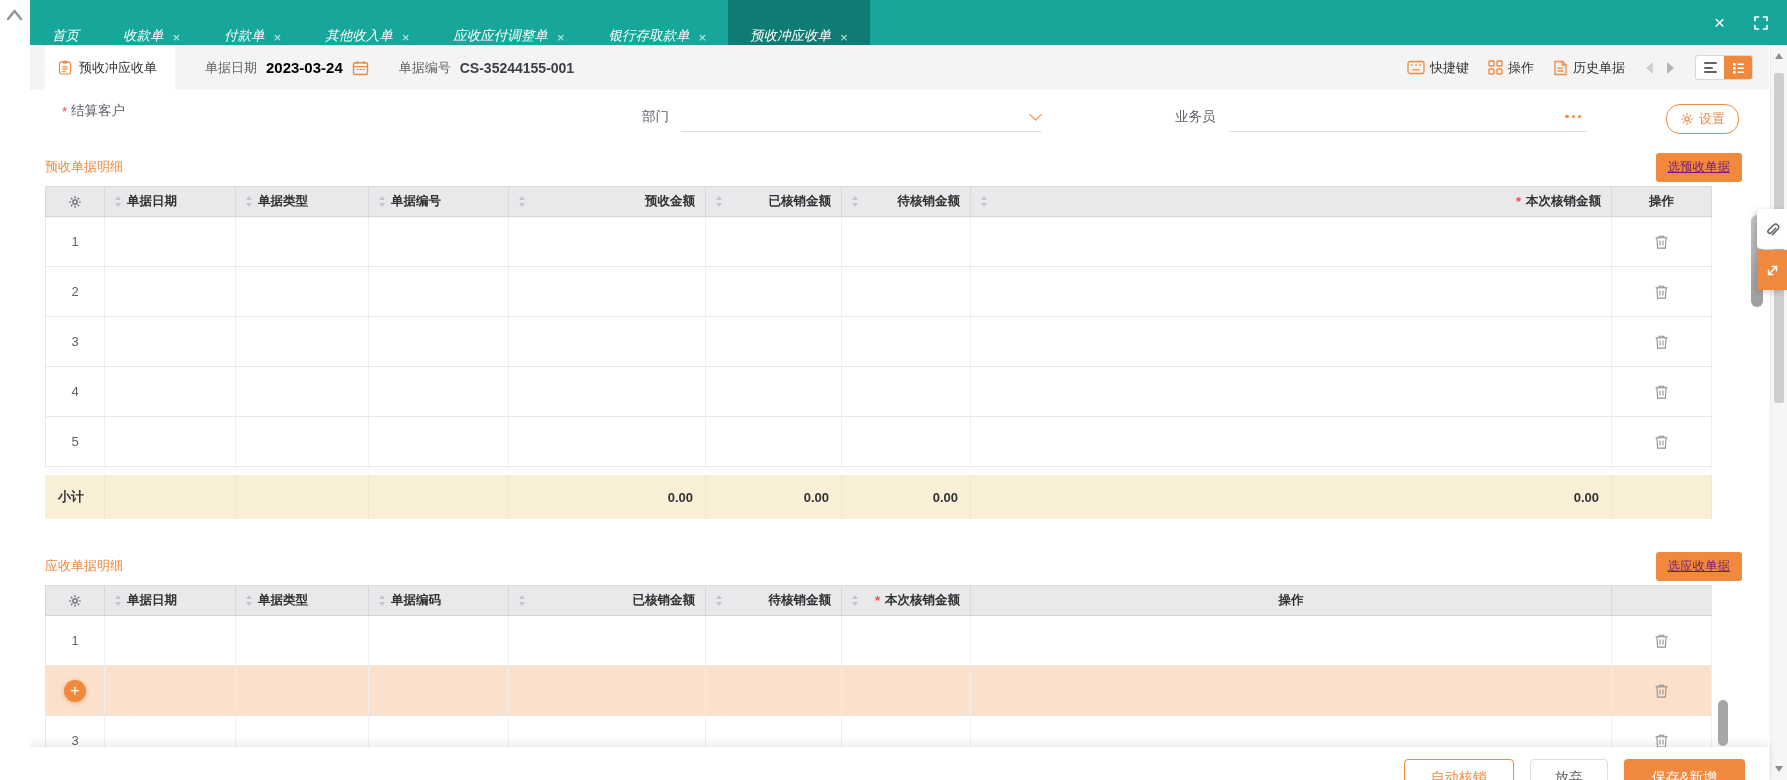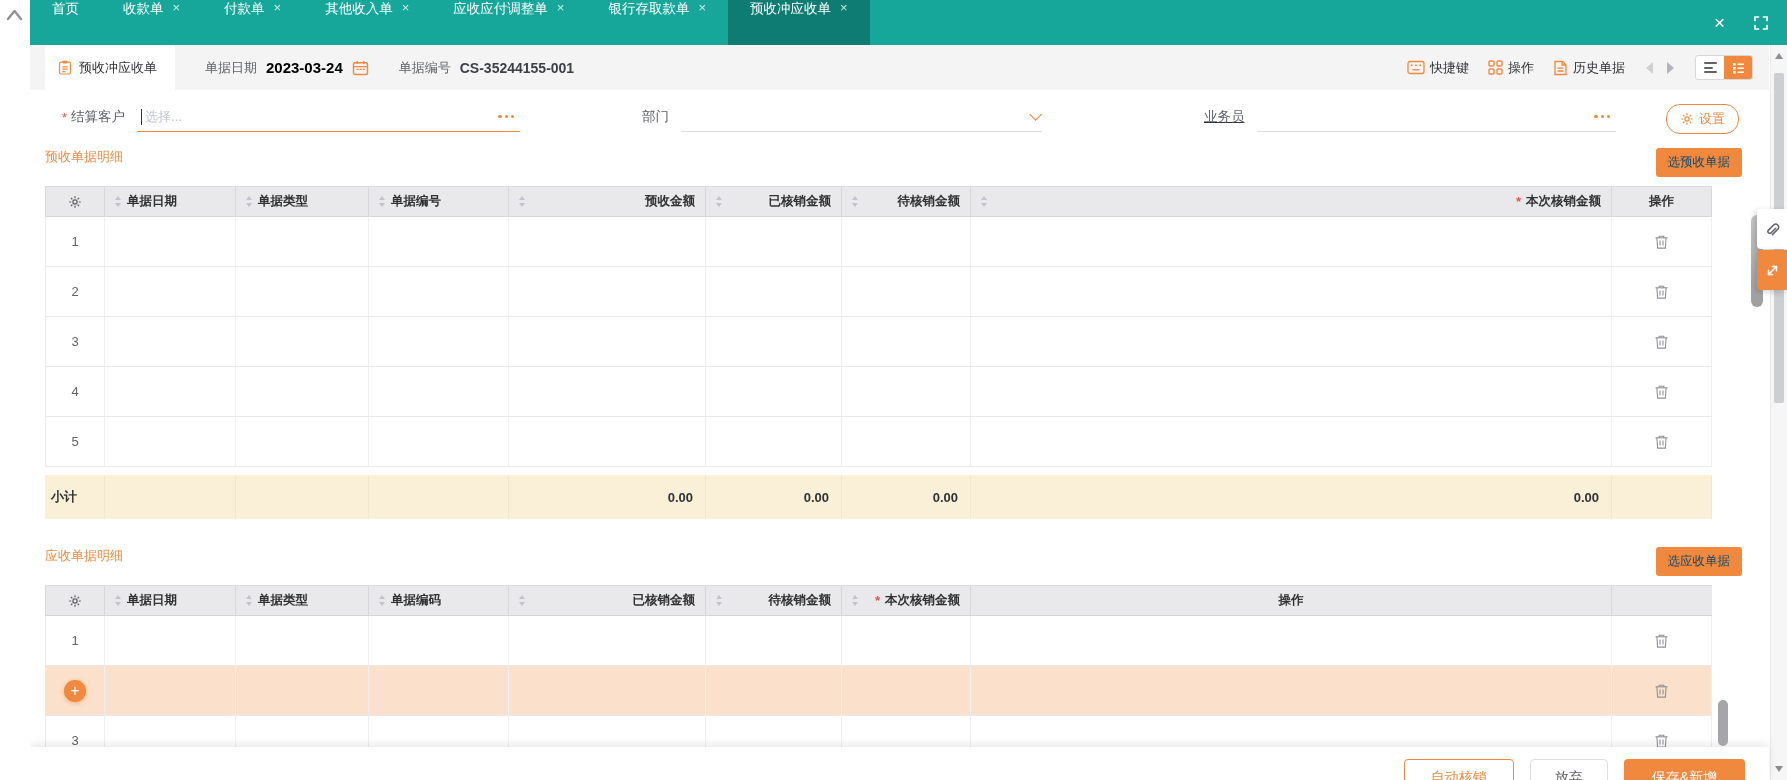--- a/index.html
+++ b/index.html
@@ -12,21 +12,21 @@
     width:1787px; height:780px; position:relative; overflow:hidden;
     background:#fff; font-family:"Liberation Sans","DejaVu Sans",sans-serif;
     font-size:13px; color:#303133;
   }
   
   .left-strip{position:absolute; left:0; top:0; width:30px; height:780px; background:#fff; z-index:5;}
   .left-strip svg{position:absolute; top:8px; left:6px;}
   
   .topbar{position:absolute; left:30px; top:0; right:0; height:45px; background:var(--teal); display:flex; align-items:stretch; z-index:4;}
   .tabs{display:flex; align-items:stretch;}
-  .tab{display:flex; align-items:flex-start; gap:9px; padding:0 22px; color:#fff; font-size:13.5px; cursor:pointer; white-space:nowrap;}
+  .tab{display:flex; align-items:flex-end; gap:9px; padding:0 22px; color:#fff; font-size:13.5px; cursor:pointer; white-space:nowrap;font-style:italic;}
   .tab.active{background:var(--teal-dark);}
   .tab .x{font-size:13px; opacity:.8;}
   .topbar-right{margin-left:auto; display:flex; align-items:center; gap:28px; padding-right:18px; color:#fff;}
   .topbar-close{font-size:19px; line-height:1; color:#fff;}
   
   .toolbar{position:absolute; left:30px; top:45px; width:1739px; height:45px; background:#f4f4f5; display:flex; align-items:center; z-index:2;}
   .doc-tab{margin-left:15px; height:45px; background:#fff; display:flex; align-items:center; gap:7px; padding:0 18px 0 13px; border-radius:3px 3px 0 0; color:#303133;}
   .tb-group{display:flex; align-items:center; gap:9px; margin-left:30px;}
   .tb-label{color:#606266;}
   .date-value{font-size:15px; font-weight:bold; color:#000000;}
@@ -52,23 +52,23 @@
   .flabel{color:#5a5e66; font-size:13.5px; margin-right:12px; white-space:nowrap;}
   .uinput{flex:1; border-bottom:1px solid #dcdfe6; height:30px; display:flex; align-items:center; padding:0 4px; cursor:text;}
   .uinput.focus{border-bottom:1px solid var(--accent);}
   .cursor{width:1px; height:16px; background:#333; margin-right:3px;}
   .ph{color:#c0c4cc; font-size:13px;}
   .dots{display:flex; gap:3px; margin-left:auto; padding:4px 2px; cursor:pointer;}
   .dots i{width:3.2px; height:3.2px; border-radius:50%; background:var(--accent);}
   .chev{margin-left:auto; width:9px; height:9px; border-right:1.7px solid var(--accent); border-bottom:1.7px solid var(--accent); transform:rotate(45deg) translateY(-3px); cursor:pointer;}
   .settings-btn{position:absolute; top:14px; right:30px; display:flex; align-items:center; gap:5px; border:1px solid var(--accent); color:var(--accent); background:#fff; border-radius:14px; padding:5px 13px; font-size:13px; cursor:pointer;}
   
-  .sec-head{display:flex; align-items:flex-start; justify-content:space-between; height:38px; padding:0 27px 0 15px; margin-top:4px;}
+  .sec-head{display:flex; align-items:center; justify-content:space-between; height:38px; padding:0 27px 0 15px; margin-top:4px;}
   .sec-title{color:var(--accent); font-size:13px;}
-  .select-btn{background:var(--accent); color:#0c4a6e; border:none; font-size:12.5px; padding:6px 12px; border-radius:3px; cursor:pointer;}
+  .select-btn{background:var(--accent); color:#701a75; border:none; font-size:12.5px; padding:6px 12px; border-radius:3px; cursor:pointer;text-decoration:underline;}
   
   .tbl{width:1667px; margin-left:15px;}
   .trow{display:grid; grid-template-columns:60px 131px 133px 140px 197px 136px 129px minmax(0,1fr) 100px;}
   .cell{display:flex; align-items:center; min-width:0; padding:0 10px;}
   .thead{background:var(--header-bg); height:31px; border-top:1px solid #dcdcde; border-bottom:1px solid #d5d5d8;}
   .thead .cell{border-right:1px solid #d8d8db; font-weight:bold; font-size:12.5px; color:#303133;}
   .thead .cell:first-child{border-left:1px solid #d8d8db; justify-content:center; padding:0;}
   .thead .c-op{justify-content:center;}
   .hlabel{white-space:nowrap;}
   .cell.amt .hlabel{margin-left:auto;}
@@ -79,21 +79,21 @@
   .brow{height:50px; border-bottom:1px solid #e9e9eb;}
   .brow .cell{border-right:1px solid #efeff1;}
   .brow .cell:first-child{border-left:1px solid #e9e9eb;}
   .brow.hl{background:var(--highlight-bg);}
   .c-num{justify-content:center; color:#606266;}
   .c-op{justify-content:center;}
   .trash-btn{background:none; border:none; cursor:pointer; padding:3px; line-height:0;}
   .plus-circle{width:22px; height:22px; border-radius:50%; background:var(--accent); color:#fff; font-size:16px; line-height:21px; text-align:center; cursor:pointer; box-shadow:0 1px 4px rgba(240,136,61,.55);}
   .subtotal{background:var(--subtotal-bg); height:44px; margin-top:8px; font-weight:bold; font-size:13px; color:#303133;}
   .subtotal .cell{border-right:1px solid rgba(0,0,0,.035);}
-  .subtotal .c-label{padding-left:6px;text-align:center;}
+  .subtotal .c-label{padding-left:13px;text-align:center;}
   .subtotal .val{justify-content:flex-end; padding-right:12px;}
   .gap-sec2{height:24px;}
   
   .footer{position:absolute; left:30px; bottom:0; width:1739px; height:33px; background:#fff; box-shadow:0 -3px 9px rgba(0,0,0,.09); z-index:4; display:flex; justify-content:flex-end; gap:16px; padding:12px 24px 0 0; overflow:visible;}
   .btn{font-size:14px; border-radius:4px; cursor:pointer; white-space:nowrap; height:38px;}
   .btn.outline-orange{border:1px solid var(--accent); color:var(--accent); background:#fff; padding:0 26px;}
   .btn.plain{border:1px solid #dcdfe6; color:#606266; background:#fff; padding:0 24px;}
   .btn.solid{border:none; background:var(--accent); color:#fff; padding:0 28px;}
   
   .browser-sb{position:absolute; right:0; top:45px; bottom:0; width:17px; background:#f6f6f7; border-left:1px solid #ebebeb; z-index:3;}
@@ -233,37 +233,28 @@
     </div>
   </div>
 </div>
 
 <div class="card">
 
   <div class="form-row">
     <div class="field" style="left:32px; width:458px;">
       <span class="req">*</span>
       <span class="flabel">结算客户</span>
-      <div class="uinput focus">
-        <span class="cursor"></span>
-        <span class="ph">选择...</span>
-        <span class="dots">
-            <i></i>
-            <i></i>
-            <i></i>
-          </span>
-      </div>
     </div>
     <div class="field" style="left:612px; width:400px;">
       <span class="flabel">部门</span>
       <div class="uinput">
         <span class="chev"></span>
       </div>
     </div>
-    <div class="field" style="left:1174px; width:412px;text-decoration:underline;">
+    <div class="field" style="left:1145px; width:412px;">
       <span class="flabel">业务员</span>
       <div class="uinput">
         <span class="dots">
             <i></i>
             <i></i>
             <i></i>
           </span>
       </div>
     </div>
     <button class="settings-btn">

